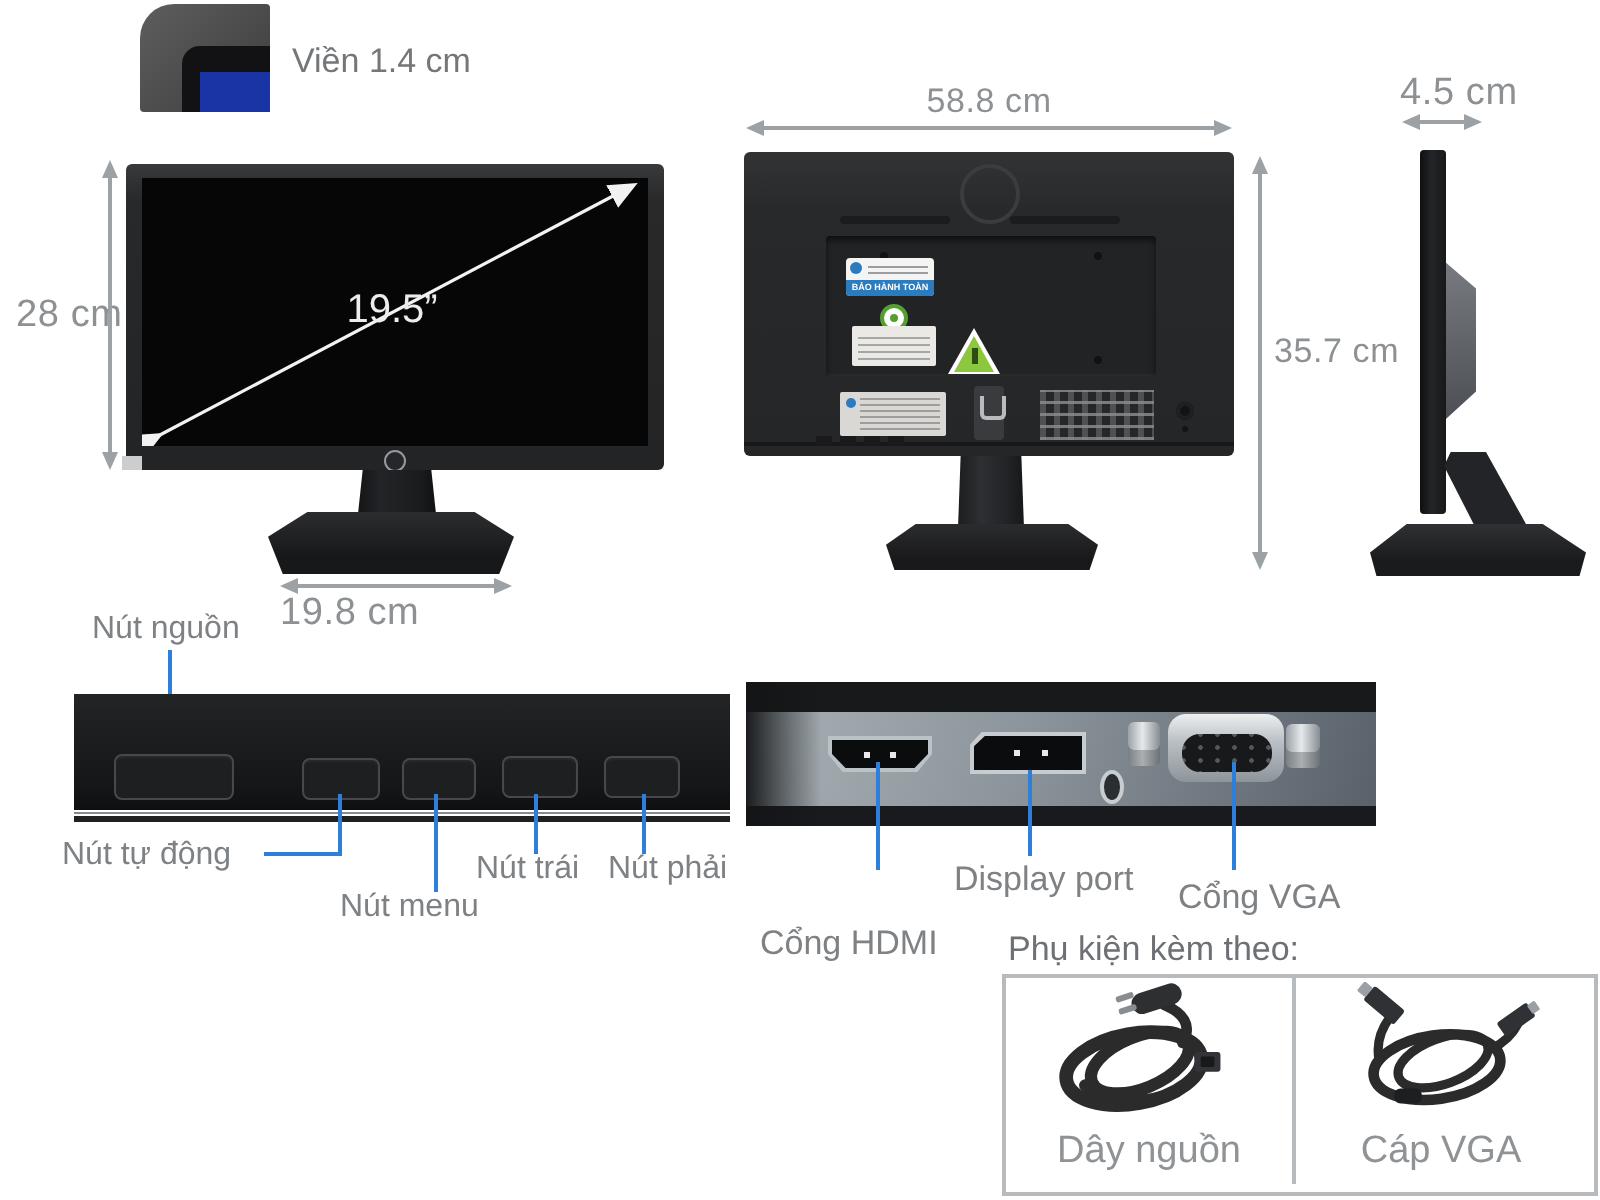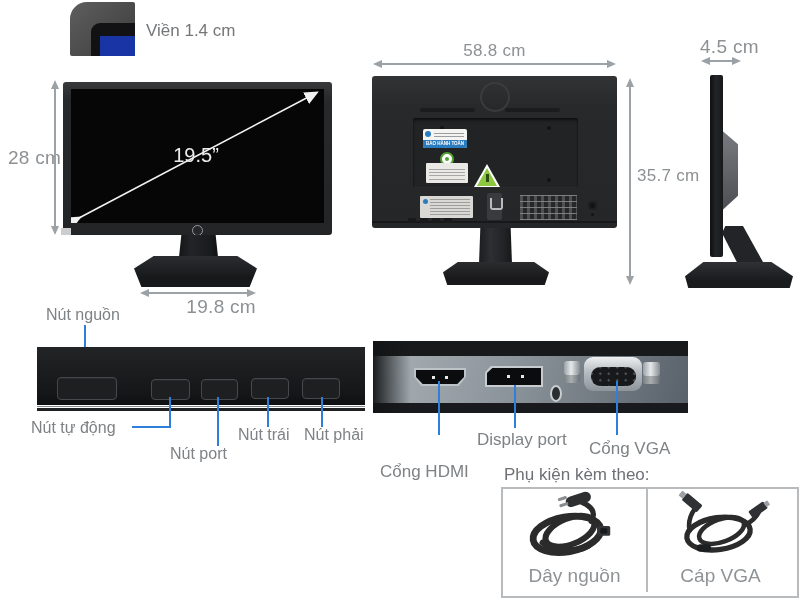--- a/index.html
+++ b/index.html
@@ -52,21 +52,21 @@
     </svg>
     <div class="abs" style="left:88px;top:62px;width:90px;text-align:center;color:#ececec;font-size:20px;">19.5”</div>
     <div class="abs" style="left:129px;top:143px;width:9px;height:9px;border:1.5px solid #97999c;border-radius:50%;background:#26272a;"></div>
     <div class="abs" style="left:-2px;top:146px;width:10px;height:7px;background:#cbcdce;"></div>
   </div>
   <div class="abs" style="left:179px;top:235px;width:39px;height:22px;background:linear-gradient(90deg,#141517,#232427 30%,#1a1b1d 80%,#101113);clip-path:polygon(6% 0,94% 0,100% 100%,0 100%);"></div>
   <div class="abs" style="left:134px;top:256px;width:123px;height:31px;background:linear-gradient(180deg,#2c2d30,#17181a 70%);clip-path:polygon(16% 0,84% 0,100% 40%,94% 100%,6% 100%,0 40%);"></div>
   <div class="dimh" style="left:140px;top:292px;width:116px;">
       <div class="ln"></div>
     </div>
-  <div class="dimtxt" style="left:140px;top:296px;width:116px;text-align:right;">19.8 cm</div>
+  <div class="dimtxt" style="left:140px;top:296px;width:116px;text-align:left;">19.8 cm</div>
 
   <div class="dimtxt" style="left:373px;top:41px;width:243px;text-align:center;font-size:17px;">58.8 cm</div>
   <div class="dimh" style="left:373px;top:63px;width:243px;">
       <div class="ln"></div>
     </div>
 
   <div class="abs" style="left:372px;top:76px;width:245px;height:152px;background:linear-gradient(180deg,#323335,#28292b 20%,#252628);border-radius:3px;">
 
     <div class="abs" style="left:108px;top:6px;width:26px;height:26px;border:2px solid #3b3c3e;border-radius:50%;"></div>
 
@@ -142,21 +142,21 @@
     <div class="pbtn" style="left:265px;top:31px;width:36px;height:19px;"></div>
   </div>
   <div class="abs" style="left:37px;top:406px;width:328px;height:1px;background:#8a8b8d;"></div>
   <div class="abs" style="left:37px;top:408px;width:328px;height:3px;background:#1f2022;"></div>
 
   <div class="callout" style="left:169px;top:397px;width:2px;height:31px;"></div>
   <div class="callout" style="left:132px;top:426px;width:39px;height:2px;"></div>
   <div class="lbl" style="left:31px;top:419px;">Nút tự động</div>
 
   <div class="callout" style="left:217px;top:397px;width:2px;height:49px;"></div>
-  <div class="lbl" style="left:170px;top:445px;">Nút port</div>
+  <div class="lbl" style="left:170px;top:445px;">Nút menu</div>
 
   <div class="callout" style="left:267px;top:397px;width:2px;height:30px;"></div>
   <div class="lbl" style="left:238px;top:426px;">Nút trái</div>
 
   <div class="callout" style="left:321px;top:397px;width:2px;height:30px;"></div>
   <div class="lbl" style="left:304px;top:426px;">Nút phải</div>
 
   <div class="abs" style="left:373px;top:341px;width:315px;height:72px;background:linear-gradient(90deg,rgba(18,20,22,.95),rgba(18,20,22,0) 12%),linear-gradient(180deg,#17191b 0,#17191b 15px,rgba(0,0,0,0) 15px),linear-gradient(0deg,#181a1d 0,#181a1d 10px,rgba(0,0,0,0) 10px),linear-gradient(105deg,#a9b1b6,#8b949a 45%,#58616a);">
 
     <div class="abs" style="left:41px;top:27px;width:52px;height:18px;background:#bcc3c7;clip-path:polygon(0 0,100% 0,100% 50%,86% 100%,14% 100%,0 50%);">

